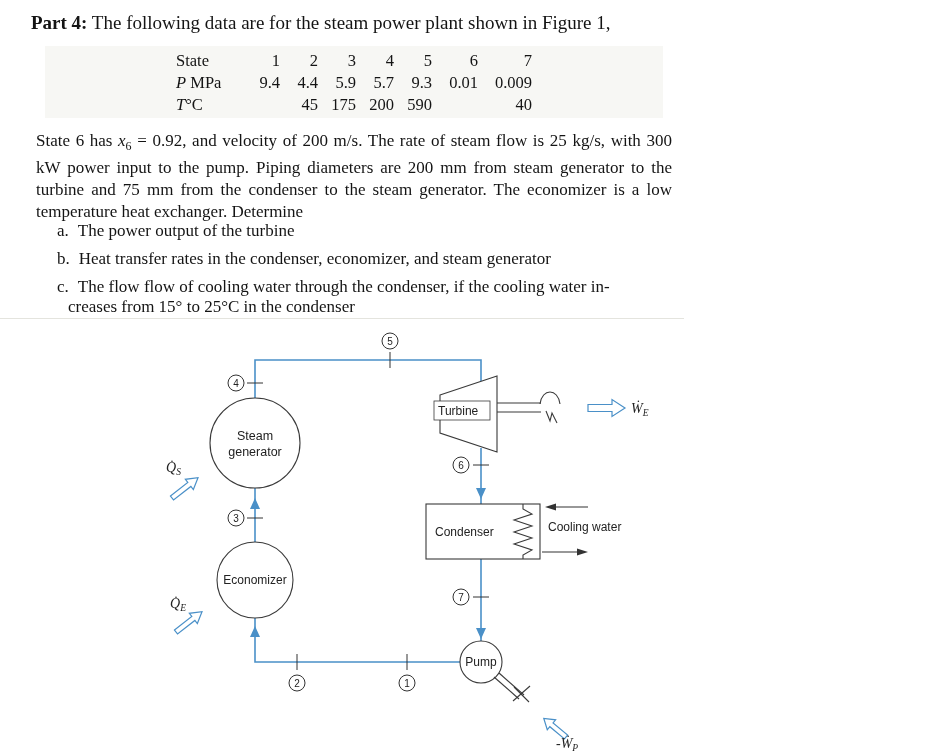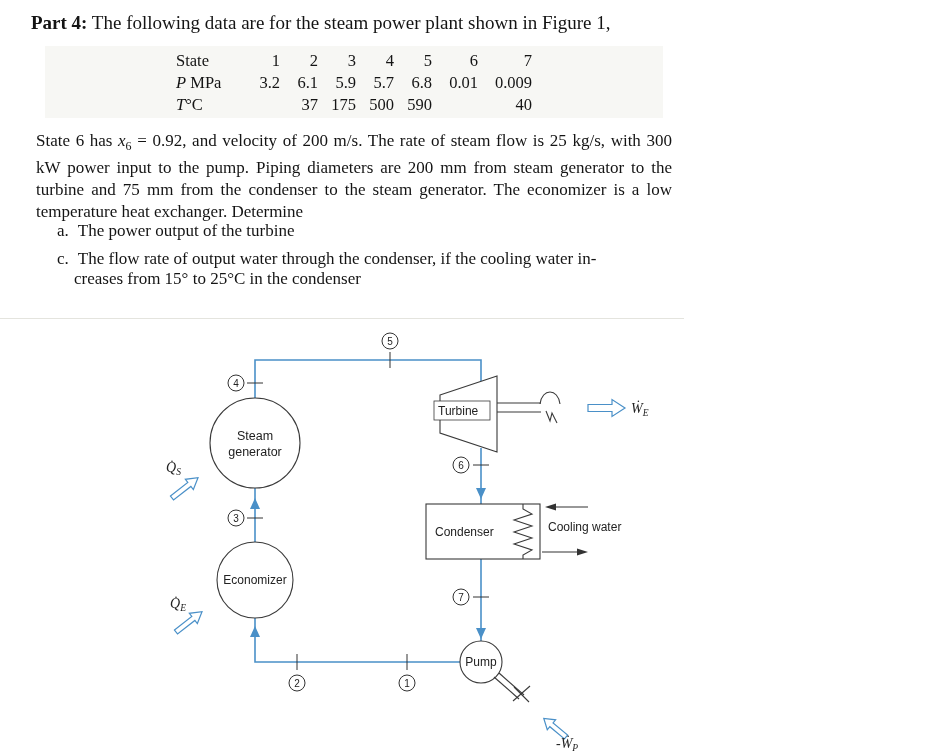--- a/index.html
+++ b/index.html
@@ -24,21 +24,21 @@
   .state-table td.val { width:38px; text-align:right; }
   .state-table td.val.w6 { width:46px; }
   .state-table td.val.w7 { width:54px; }
 
   .statement { left:36px; top:130px; width:636px; font-size:17px; line-height:22px; text-align:justify; }
   .statement sub { font-size:12px; }
 
   .questions { left:57px; top:221px; width:630px; font-size:17px; }
   .q-item { line-height:20px; margin-bottom:8px; }
   .q-label { margin-right:9px; }
-  .q-line2 { margin-left:17px; }
+  .q-line2 { margin-left:11px; }
 
   .scan-line { left:0; top:318px; width:684px; height:1px; background:#e4e4de; }
 
   
   .comp  { font-family:"Liberation Sans", sans-serif; font-size:12px; fill:#222; }
   .comp2 { font-family:"Liberation Sans", sans-serif; font-size:12.5px; fill:#222; }
   .math  { font-family:"Liberation Serif", serif; font-style:italic; font-size:14px; fill:#222; }
   .stnum { font-family:"Liberation Sans", sans-serif; font-size:10px; fill:#222; }
 </style>
 </head>
@@ -58,52 +58,55 @@
       <td class="val">1</td>
       <td class="val">2</td>
       <td class="val">3</td>
       <td class="val">4</td>
       <td class="val">5</td>
       <td class="val w6">6</td>
       <td class="val w7">7</td>
     </tr>
     <tr>
       <td class="lbl"><i>P</i><span> MPa</span></td>
-      <td class="val">3.2</td>
-      <td class="val">6.1</td>
+      <td class="val">9.4</td>
+      <td class="val">4.4</td>
       <td class="val">5.9</td>
       <td class="val">5.7</td>
-      <td class="val">6.8</td>
+      <td class="val">9.3</td>
       <td class="val w6">0.01</td>
       <td class="val w7">0.009</td>
     </tr>
     <tr>
       <td class="lbl"><i>T</i><span>°C</span></td>
       <td class="val"></td>
-      <td class="val">37</td>
+      <td class="val">45</td>
       <td class="val">175</td>
-      <td class="val">500</td>
+      <td class="val">200</td>
       <td class="val">590</td>
       <td class="val w6"></td>
       <td class="val w7">40</td>
     </tr>
   </tbody>
     </table>
 </div>
 
 <div class="abs statement">
   <span>State 6 has </span><i><span>x</span></i><sub>6</sub><span> = 0.92, and velocity of 200 m/s. The rate of steam flow is 25 kg/s, with 300 kW power input to the pump. Piping diameters are 200 mm from steam generator to the turbine and 75 mm from the condenser to the steam generator. The economizer is a low temperature heat exchanger. Determine</span>
 </div>
 
 <div class="abs questions">
   <div class="q-item">
     <span class="q-label">a.</span><span>The power output of the turbine</span>
   </div>
   <div class="q-item">
-    <span class="q-label">c.</span><span>The flow rate of output water through the condenser, if the cooling water in-</span>
+    <span class="q-label">b.</span><span>Heat transfer rates in the condenser, economizer, and steam generator</span>
+  </div>
+  <div class="q-item">
+    <span class="q-label">c.</span><span>The flow flow of cooling water through the condenser, if the cooling water in-</span>
     <div class="q-line2">creases from 15° to 25°C in the condenser</div>
   </div>
 </div>
 
 <div class="abs scan-line"></div>
 
 <svg class="abs" style="left:0; top:330px;" width="926" height="426" viewBox="0 330 926 426" xmlns="http://www.w3.org/2000/svg">
 
   <g stroke="#4a90c8" stroke-width="1.6" fill="none">
     <path d="M255,398 L255,360 L481,360 L481,381"></path>

